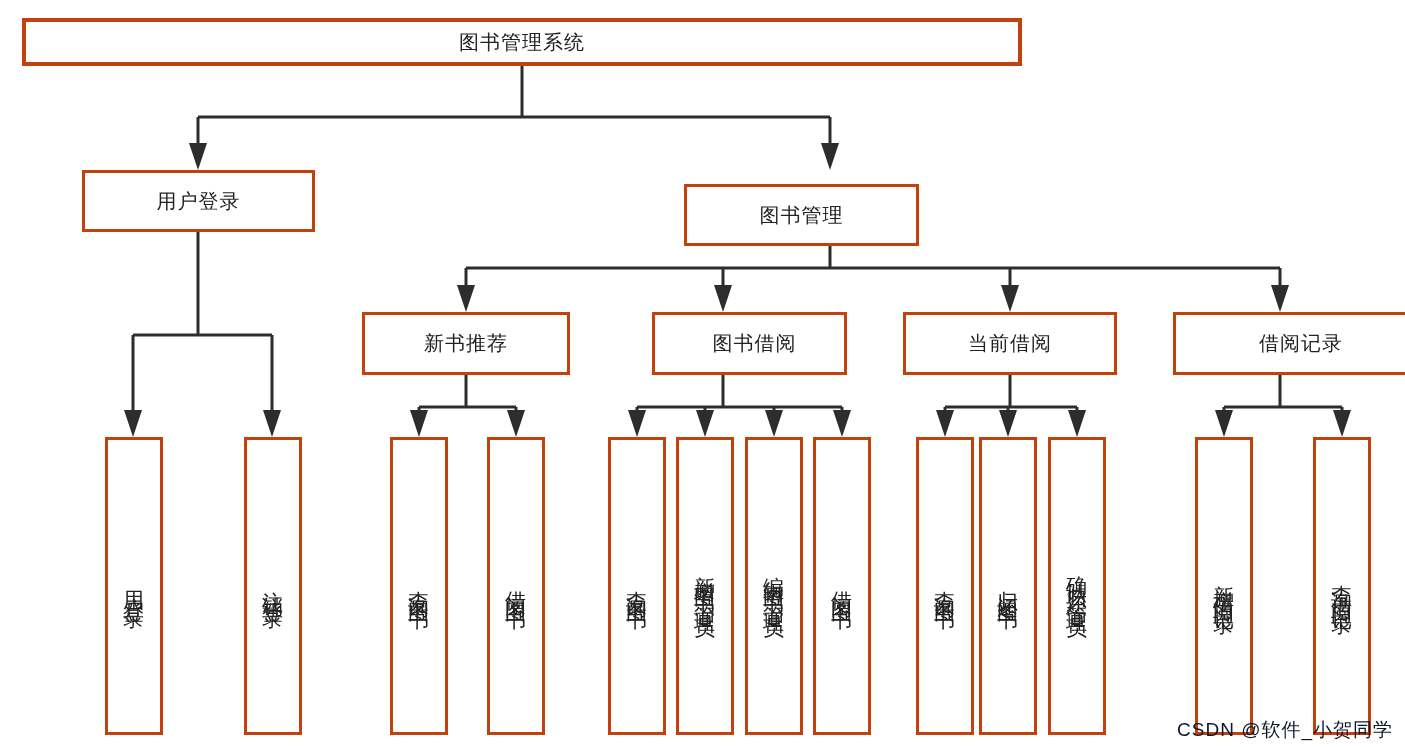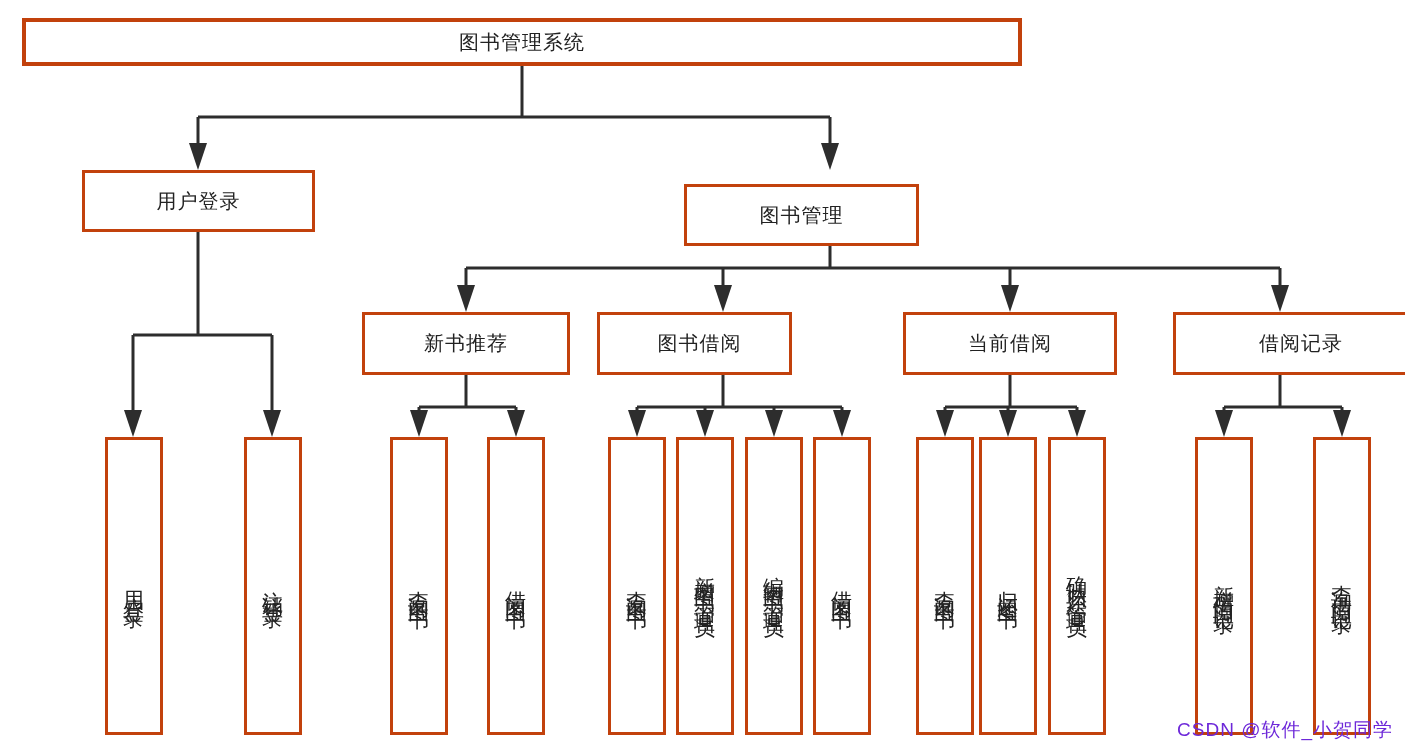--- a/index.html
+++ b/index.html
@@ -49,21 +49,21 @@
     font-size: 21px;
     letter-spacing: 6px;
     line-height: 1;
     padding: 6px 0;
   }
   .watermark {
     position: absolute;
     right: 12px;
     bottom: 4px;
     font-size: 19px;
-    color: #6d28d9;
+    color: #0f172a;
     letter-spacing: 1px;
     z-index: 3;
     white-space: nowrap;
   }
 </style>
 </head>
 <body>
 
 <div class="stage">
 
@@ -133,21 +133,21 @@
       <polygon points="1333,410 1351,410 1342,437"></polygon>
     </g>
   </svg>
 
   <div class="box root" style="left:22px; top:18px; width:1000px; height:48px;">图书管理系统</div>
 
   <div class="box" style="left:82px; top:170px; width:233px; height:62px;">用户登录</div>
   <div class="box" style="left:684px; top:170px; width:235px; height:62px;margin-top:14px;">图书管理</div>
 
   <div class="box" style="left:362px; top:312px; width:208px; height:63px;">新书推荐</div>
-  <div class="box" style="left:597px; top:312px; width:195px; height:63px;padding-left:10px;">图书借阅</div>
+  <div class="box" style="left:652px; top:312px; width:195px; height:63px;padding-left:10px;">图书借阅</div>
   <div class="box" style="left:903px; top:312px; width:214px; height:63px;font-family:Liberation Mono, monospace;">当前借阅</div>
   <div class="box" style="left:1173px; top:312px; width:256px; height:63px;">借阅记录</div>
 
   <div class="box vert" style="left:105px; top:437px; width:58px; height:298px;">用户登录</div>
   <div class="box vert" style="left:244px; top:437px; width:58px; height:298px;">注销登录</div>
 
   <div class="box vert" style="left:390px; top:437px; width:58px; height:298px;">查询图书</div>
   <div class="box vert" style="left:487px; top:437px; width:58px; height:298px;">借阅图书</div>
 
   <div class="box vert" style="left:608px; top:437px; width:58px; height:298px;">查询图书</div>

